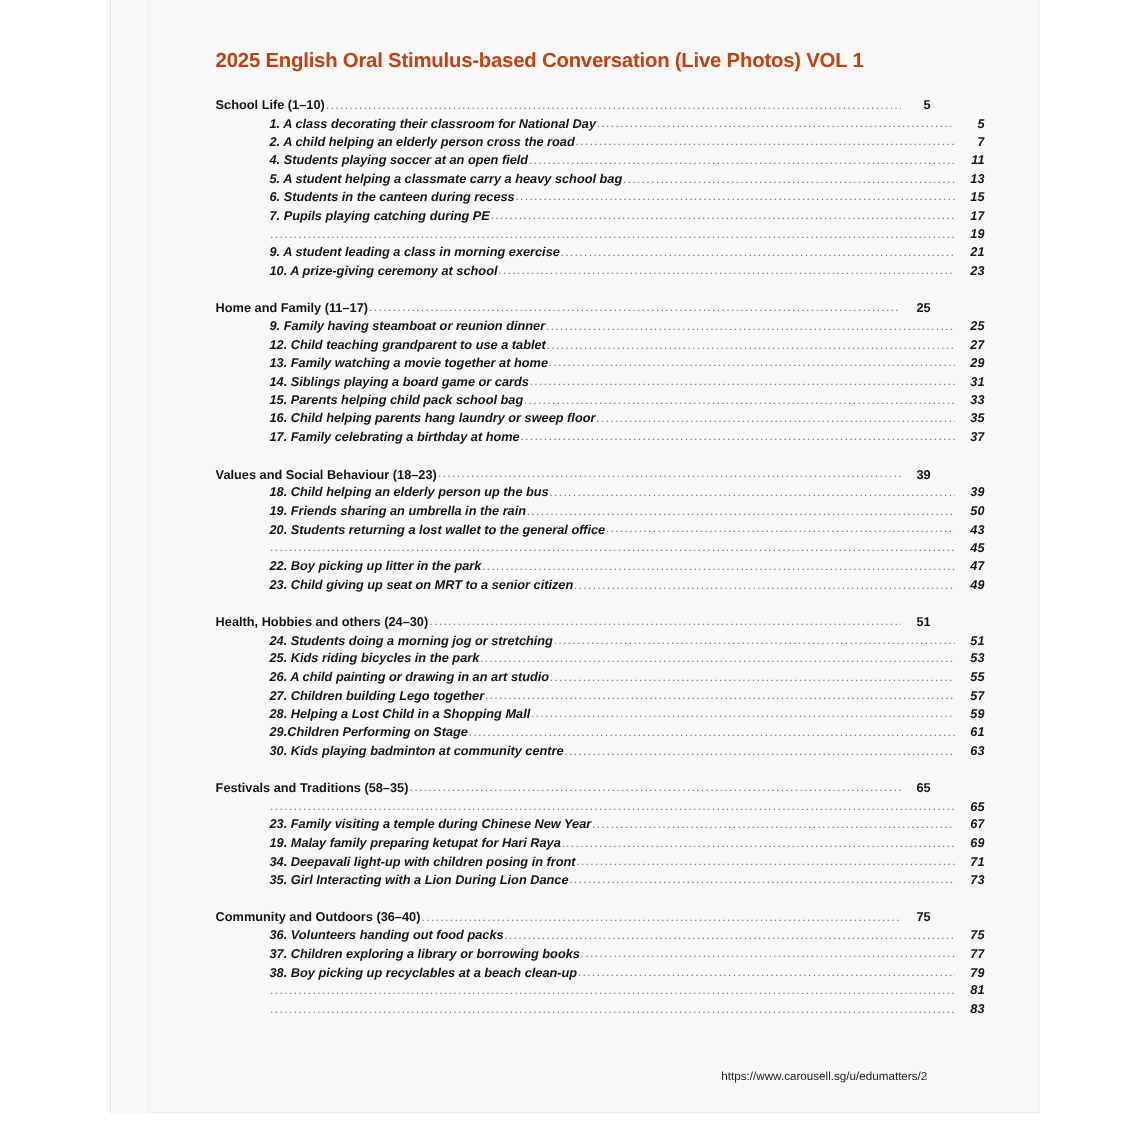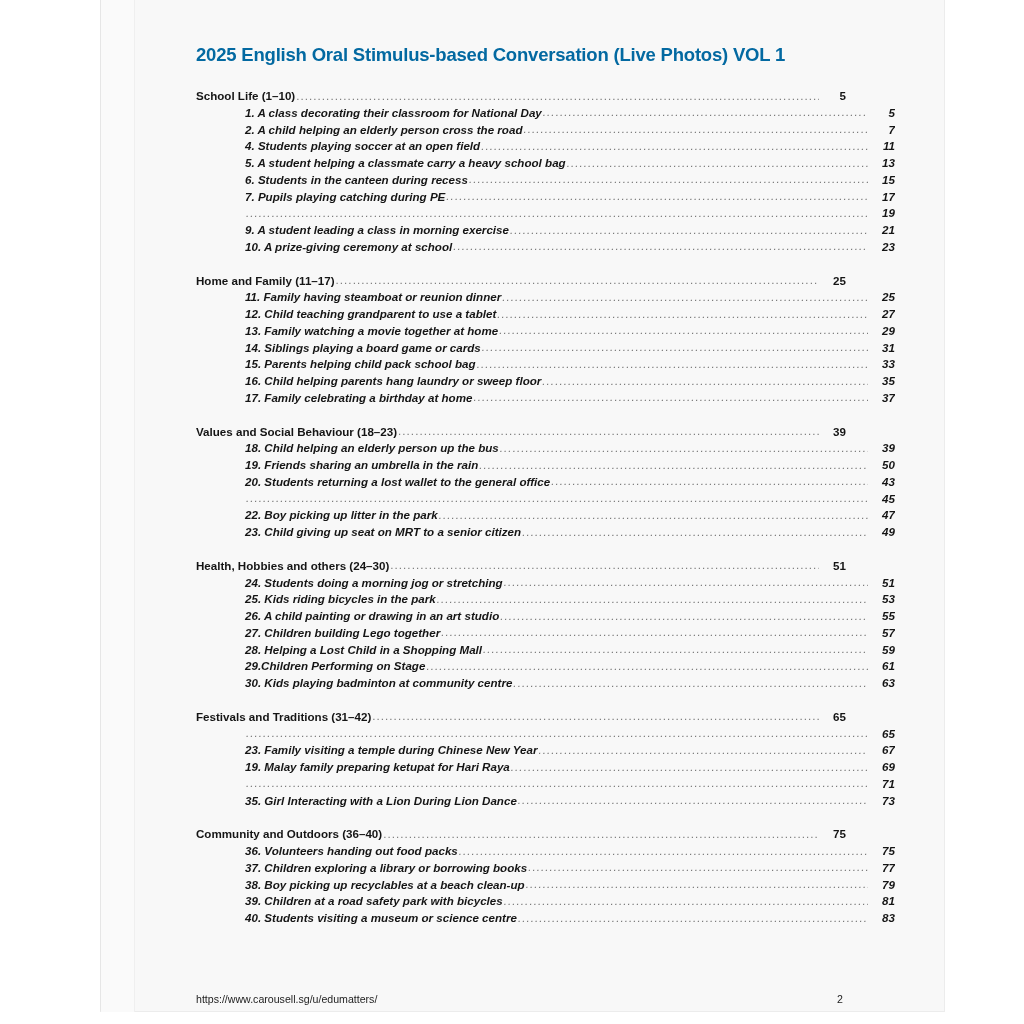--- a/index.html
+++ b/index.html
@@ -49,21 +49,21 @@
   }
 
   
   #doc-title {
     position: absolute;
     left: 0;
     top: 44px;
     font-size: 18.5px;
     font-weight: 700;
     letter-spacing: -0.2px;
-    color: #0369a1;
+    color: #c2410c;
     white-space: nowrap;
   }
 
   
   #toc {
     position: absolute;
     left: 0;
     top: 88px;
     width: 650px;
   }
@@ -117,24 +117,23 @@
   }
 
   
   #footer {
     position: absolute;
     left: 0;
     top: 973px;
     width: 650px;
     display: flex;
     align-items: baseline;
-    justify-content: space-between;
+    justify-content: flex-end;
     font-size: 10.6px;
     color: #222222;
-    margin-top: 20px;
   }
   #footer-url { white-space: nowrap; }
   #footer-page { white-space: nowrap; padding-right: 3px; }
 </style>
 </head>
 <body>
 
 <div id="page-sheet"></div>
 <div id="page-gutter"></div>
 
@@ -194,21 +193,21 @@
           <span class="pg">23</span>
         </div>
       </div>
       <div class="toc-section">
         <div class="toc-line toc-section-head">
           <span class="lbl">Home and Family (11–17)</span>
           <span class="leader" aria-hidden="true">.......................................................................................................................................................................................................</span>
           <span class="pg">25</span>
         </div>
         <div class="toc-line toc-item">
-          <span class="lbl">11. Family having steamboat or reunion dinner</span>
+          <span class="lbl">9. Family having steamboat or reunion dinner</span>
           <span class="leader" aria-hidden="true">.......................................................................................................................................................................................................</span>
           <span class="pg">25</span>
         </div>
         <div class="toc-line toc-item">
           <span class="lbl">12. Child teaching grandparent to use a tablet</span>
           <span class="leader" aria-hidden="true">.......................................................................................................................................................................................................</span>
           <span class="pg">27</span>
         </div>
         <div class="toc-line toc-item">
           <span class="lbl">13. Family watching a movie together at home</span>
@@ -309,39 +308,40 @@
           <span class="pg">61</span>
         </div>
         <div class="toc-line toc-item">
           <span class="lbl">30. Kids playing badminton at community centre</span>
           <span class="leader" aria-hidden="true">.......................................................................................................................................................................................................</span>
           <span class="pg">63</span>
         </div>
       </div>
       <div class="toc-section">
         <div class="toc-line toc-section-head">
-          <span class="lbl">Festivals and Traditions (31–42)</span>
+          <span class="lbl">Festivals and Traditions (58–35)</span>
           <span class="leader" aria-hidden="true">.......................................................................................................................................................................................................</span>
           <span class="pg">65</span>
         </div>
         <div class="toc-line toc-item">
           <span class="leader" aria-hidden="true">.......................................................................................................................................................................................................</span>
           <span class="pg">65</span>
         </div>
         <div class="toc-line toc-item">
           <span class="lbl">23. Family visiting a temple during Chinese New Year</span>
           <span class="leader" aria-hidden="true">.......................................................................................................................................................................................................</span>
           <span class="pg">67</span>
         </div>
         <div class="toc-line toc-item">
           <span class="lbl">19. Malay family preparing ketupat for Hari Raya</span>
           <span class="leader" aria-hidden="true">.......................................................................................................................................................................................................</span>
           <span class="pg">69</span>
         </div>
         <div class="toc-line toc-item">
+          <span class="lbl">34. Deepavali light-up with children posing in front</span>
           <span class="leader" aria-hidden="true">.......................................................................................................................................................................................................</span>
           <span class="pg">71</span>
         </div>
         <div class="toc-line toc-item">
           <span class="lbl">35. Girl Interacting with a Lion During Lion Dance</span>
           <span class="leader" aria-hidden="true">.......................................................................................................................................................................................................</span>
           <span class="pg">73</span>
         </div>
       </div>
       <div class="toc-section">
@@ -359,26 +359,24 @@
           <span class="lbl">37. Children exploring a library or borrowing books</span>
           <span class="leader" aria-hidden="true">.......................................................................................................................................................................................................</span>
           <span class="pg">77</span>
         </div>
         <div class="toc-line toc-item">
           <span class="lbl">38. Boy picking up recyclables at a beach clean-up</span>
           <span class="leader" aria-hidden="true">.......................................................................................................................................................................................................</span>
           <span class="pg">79</span>
         </div>
         <div class="toc-line toc-item">
-          <span class="lbl">39. Children at a road safety park with bicycles</span>
           <span class="leader" aria-hidden="true">.......................................................................................................................................................................................................</span>
           <span class="pg">81</span>
         </div>
         <div class="toc-line toc-item">
-          <span class="lbl">40. Students visiting a museum or science centre</span>
           <span class="leader" aria-hidden="true">.......................................................................................................................................................................................................</span>
           <span class="pg">83</span>
         </div>
       </div>
     </div>
 
   <div id="footer">
     <span id="footer-url">https://www.carousell.sg/u/edumatters/</span>
     <span id="footer-page">2</span>
   </div>

